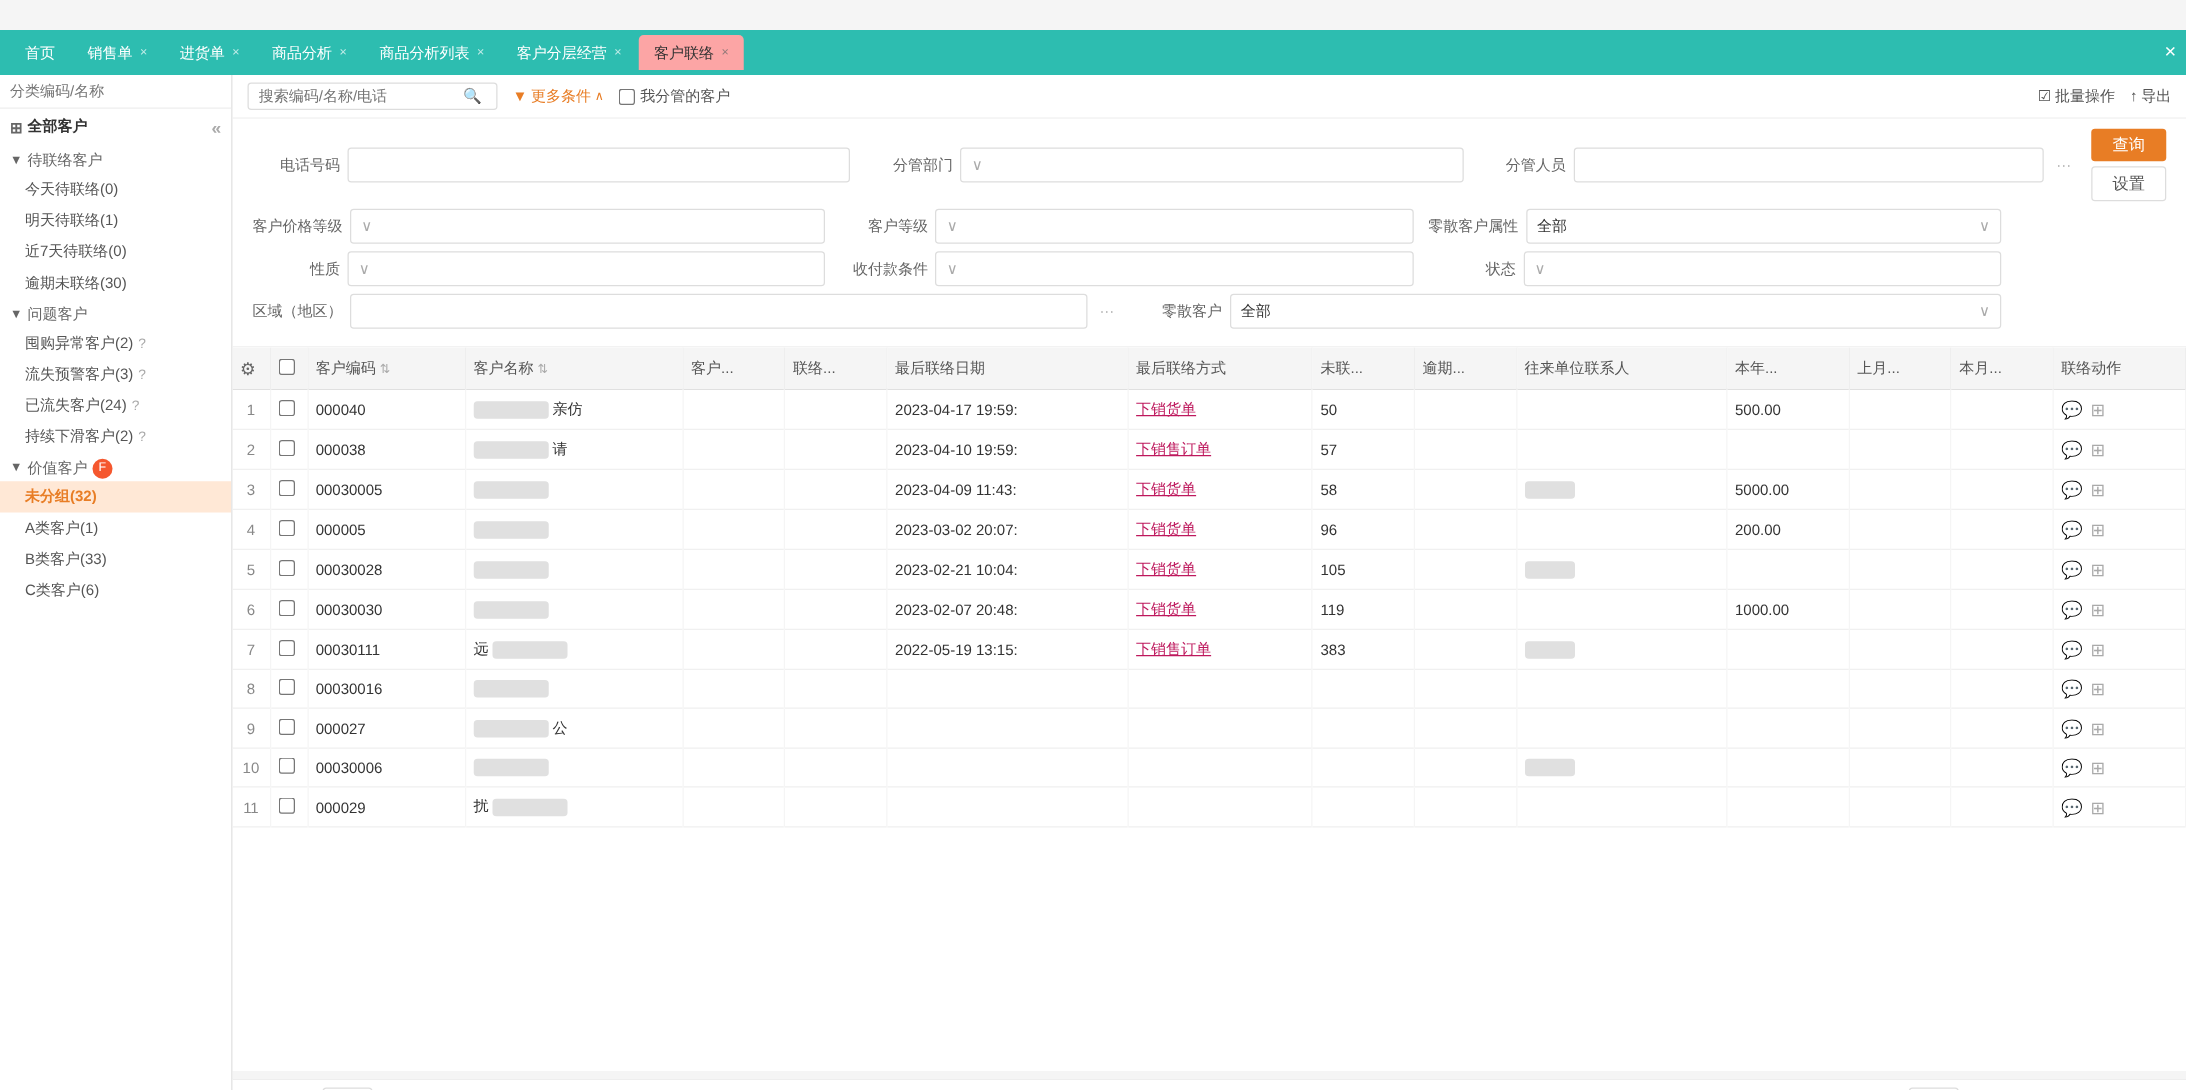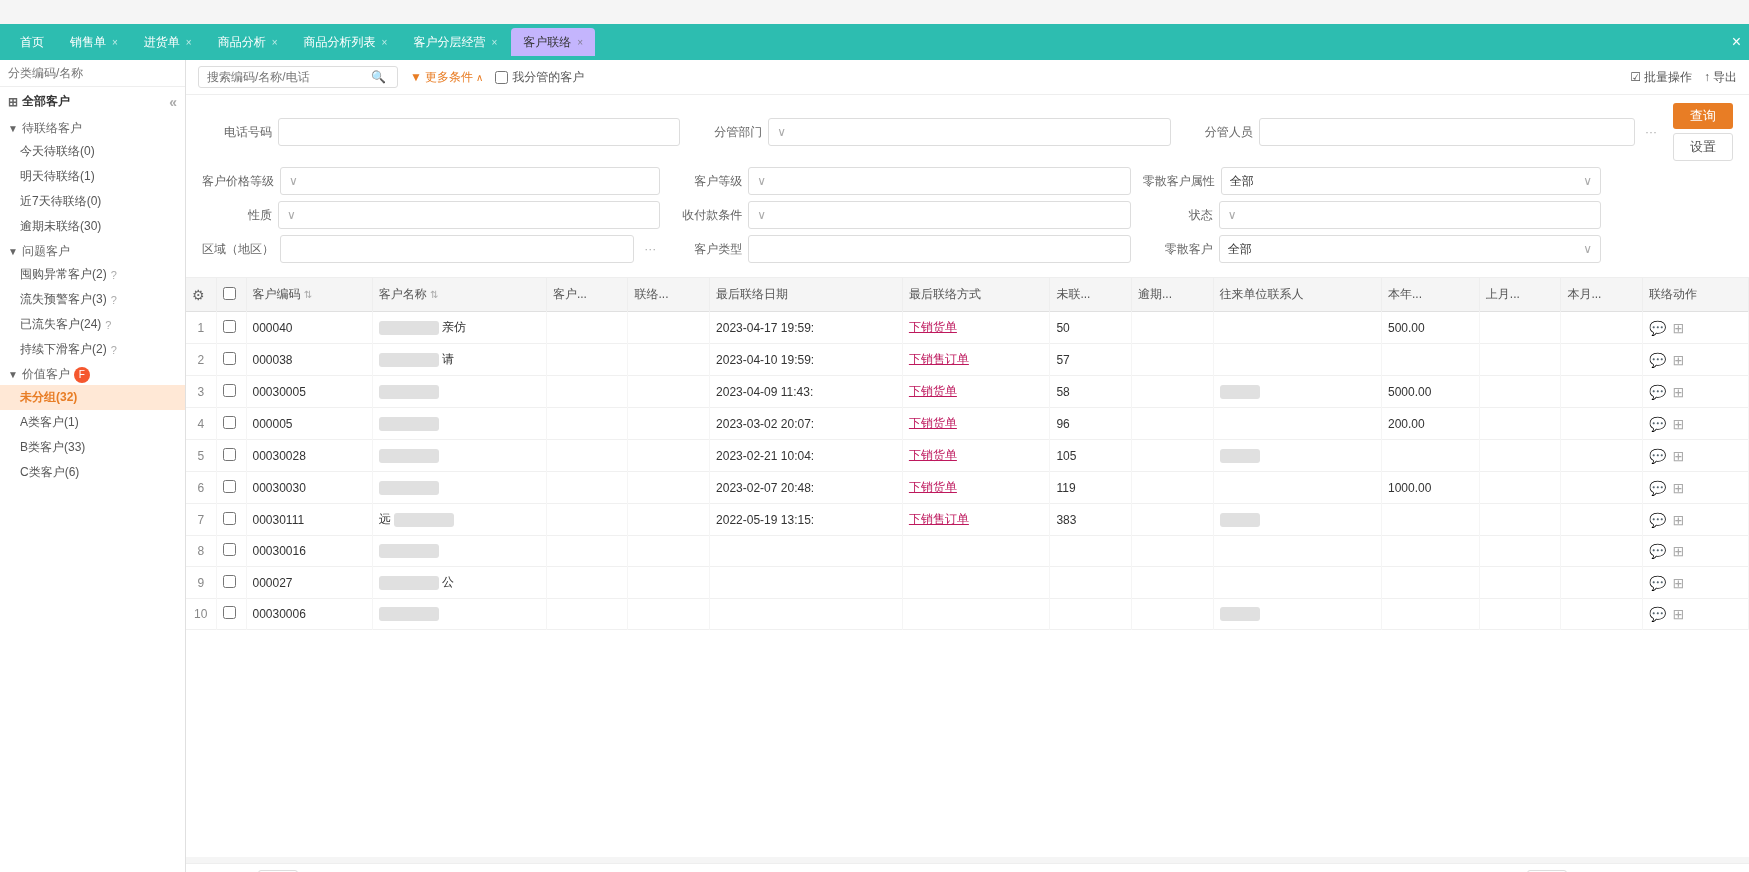--- a/index.html
+++ b/index.html
@@ -20,21 +20,21 @@
       align-items: center;
       padding: 0 12px;
       height: 28px;
       border-radius: 4px 4px 0 0;
       color: #fff;
       cursor: pointer;
       font-size: 13px;
       gap: 6px;
     }
     .top-nav .tab.home { background: transparent; }
-    .top-nav .tab.active { background: #c4b5fd; color: #333; }
+    .top-nav .tab.active { background: #fca5a5; color: #333; }
     .top-nav .tab .close-x { font-size: 10px; opacity: 0.7; }
     .top-nav .tab.active .close-x { color: #666; }
     .top-nav .nav-close { margin-left: auto; color: #fff; cursor: pointer; font-size: 16px; }
 
     
     .main-layout {
       display: flex;
       height: calc(100vh - 36px);
       background: #f0f0f0;
     }
@@ -516,24 +516,20 @@
         <div style="min-width:120px;"></div>
       </div>
 
       <div class="filter-row">
         <div class="filter-item">
           <span class="filter-label">区域（地区）</span>
           <div class="filter-input" style="flex:1;"></div>
           <span class="filter-dots">···</span>
         </div>
         <div class="filter-item">
-          <span class="filter-label">客户类型</span>
-          <div class="filter-input" style="flex:1;"></div>
-        </div>
-        <div class="filter-item">
           <span class="filter-label">零散客户</span>
           <div class="filter-input" style="flex:1;">
             <span>全部</span>
             <span class="arrow">∨</span>
           </div>
         </div>
         <div style="min-width:120px;"></div>
       </div>
     </div>
 
@@ -852,20 +848,50 @@
     <td></td>
     <td></td>
     <td></td>
     <td>
       <div class="action-icons">
         <span class="action-icon" title="联络">💬</span>
         <span class="action-icon" title="更多">⊞</span>
       </div>
     </td>
   </tr>
+            <tr>
+    <td class="row-num">11</td>
+    <td><input type="checkbox" style=""></td>
+    <td>000029</td>
+    <td>
+      
+      <span>扰</span>
+      
+      <span class="td-blurred"></span>
+      
+    </td>
+    <td></td>
+    <td></td>
+    <td></td>
+    <td></td>
+    <td></td>
+    <td></td>
+    <td>
+      
+    </td>
+    <td></td>
+    <td></td>
+    <td></td>
+    <td>
+      <div class="action-icons">
+        <span class="action-icon" title="联络">💬</span>
+        <span class="action-icon" title="更多">⊞</span>
+      </div>
+    </td>
+  </tr>
           </tbody>
       </table>
     </div>
 
     <div style="height:6px;background:#f5f5f5;"></div>
 
     <div class="table-footer">
       <span class="page-size-label">每页显示</span>
       <input class="page-input" type="text" value="50" style="">
       <div class="page-nav">

